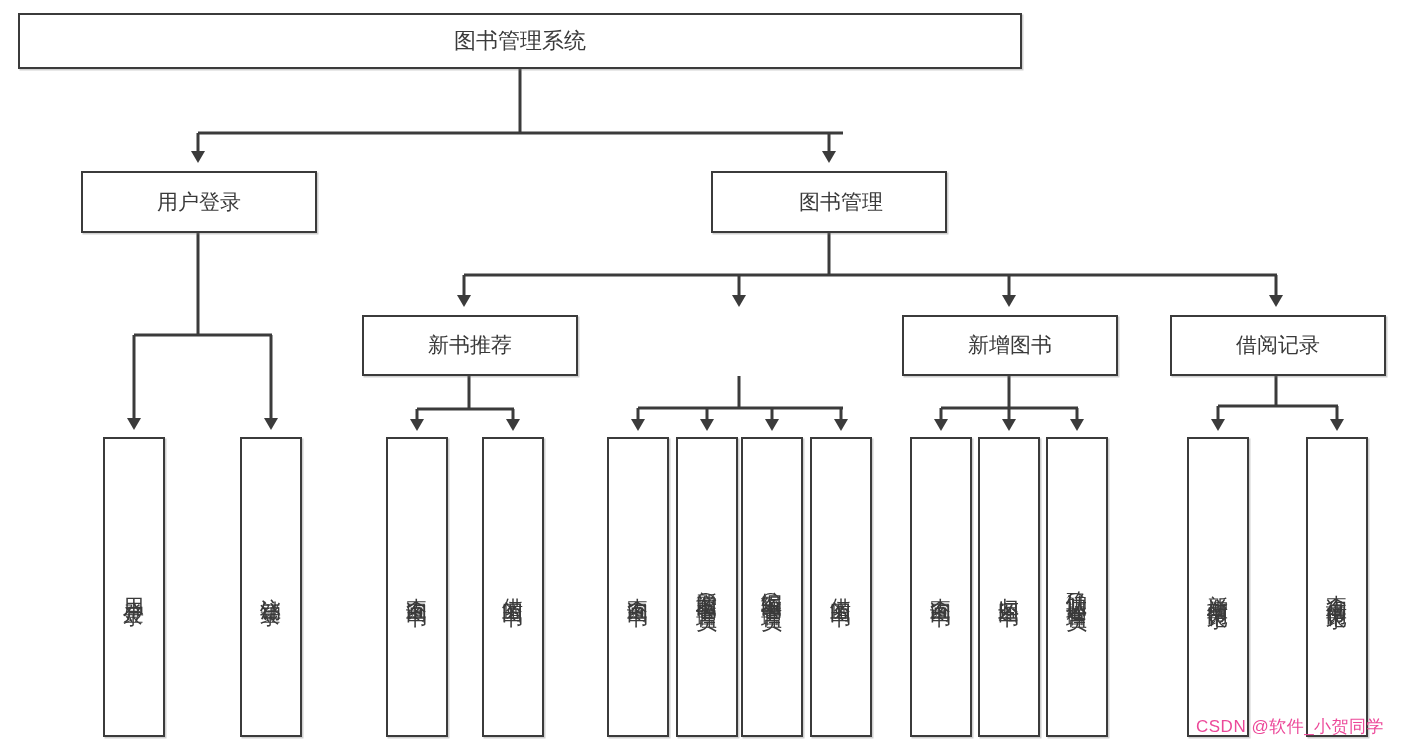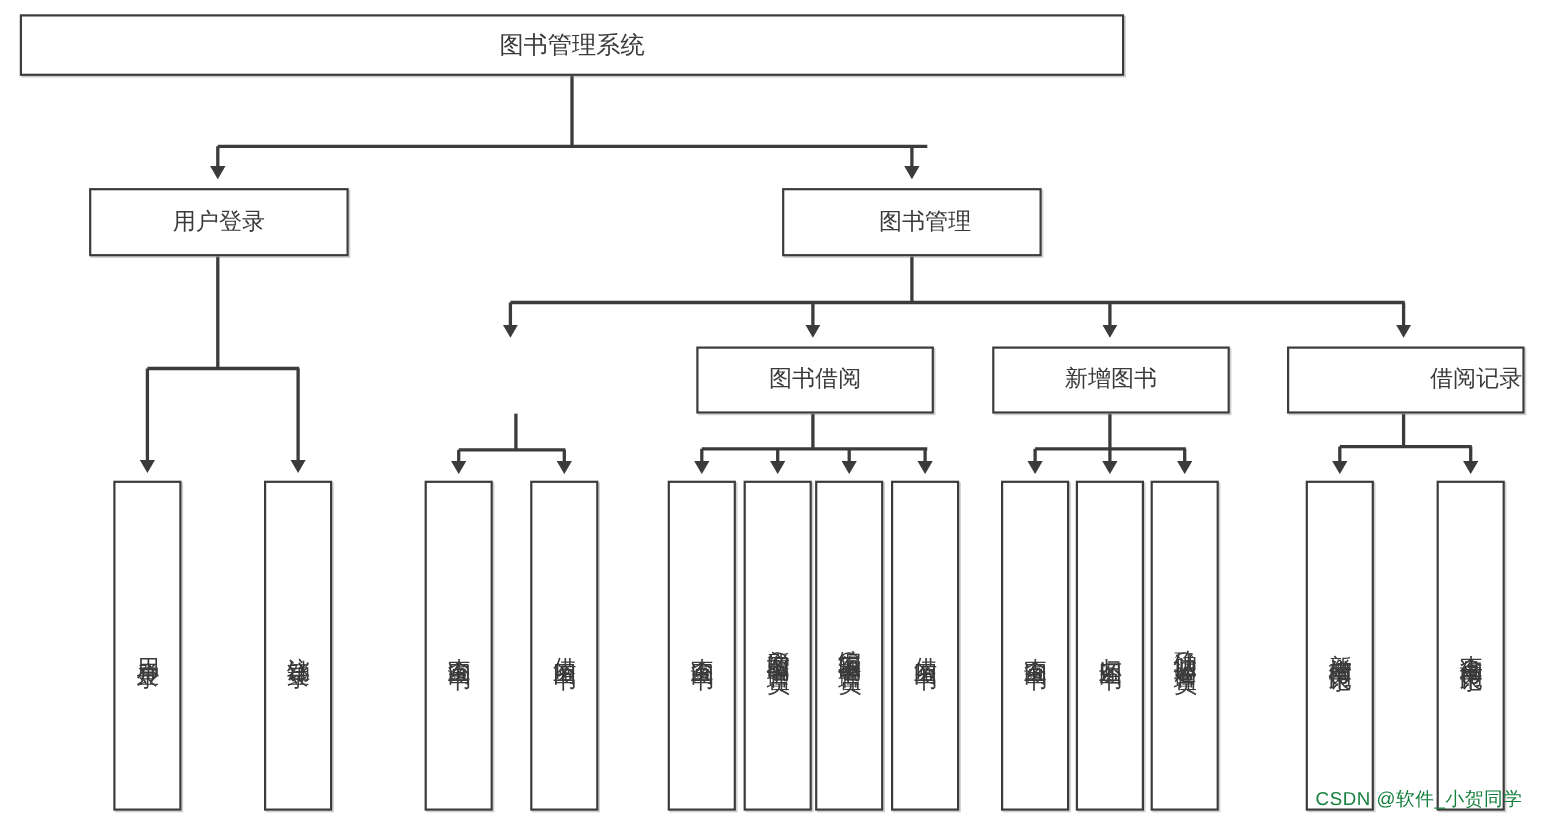--- a/index.html
+++ b/index.html
@@ -55,21 +55,21 @@
     writing-mode: vertical-rl;
     text-orientation: upright;
     font-size: 21px;
     letter-spacing: 3px;
     line-height: 1;
     white-space: nowrap;
   }
   .watermark {
     position: absolute;
     font-size: 17px;
-    color: #15803d;
+    color: #ec4899;
     letter-spacing: 0.5px;
     white-space: nowrap;
     user-select: none;
   }
 </style>
 </head>
 <body>
 
 <div id="canvas">
 
@@ -127,27 +127,27 @@
     <span class="label">图书管理系统</span>
   </div>
 
   <div class="node horiz" style="left:81px; top:171px; width:236px; height:62px;">
     <span class="label">用户登录</span>
   </div>
   <div class="node horiz" style="left:711px; top:171px; width:236px; height:62px;padding-left:24px;">
     <span class="label">图书管理</span>
   </div>
 
-  <div class="node horiz" style="left:633px; top:315px; width:216px; height:61px;">
-    <span class="label">图书借阅</span>
+  <div class="node horiz" style="left:362px; top:315px; width:216px; height:61px;">
+    <span class="label">新书推荐</span>
   </div>
   <div class="node horiz" style="left:902px; top:315px; width:216px; height:61px;">
     <span class="label">新增图书</span>
   </div>
-  <div class="node horiz" style="left:1170px; top:315px; width:216px; height:61px;justify-content:flex-end;">
+  <div class="node horiz" style="left:1170px; top:315px; width:216px; height:61px;">
     <span class="label">借阅记录</span>
   </div>
 
   <div class="node vert" style="left:103px; top:437px; width:62px; height:300px;">
     <span class="label">用户登录</span>
   </div>
   <div class="node vert" style="left:240px; top:437px; width:62px; height:300px;">
     <span class="label">注销登录</span>
   </div>
 

